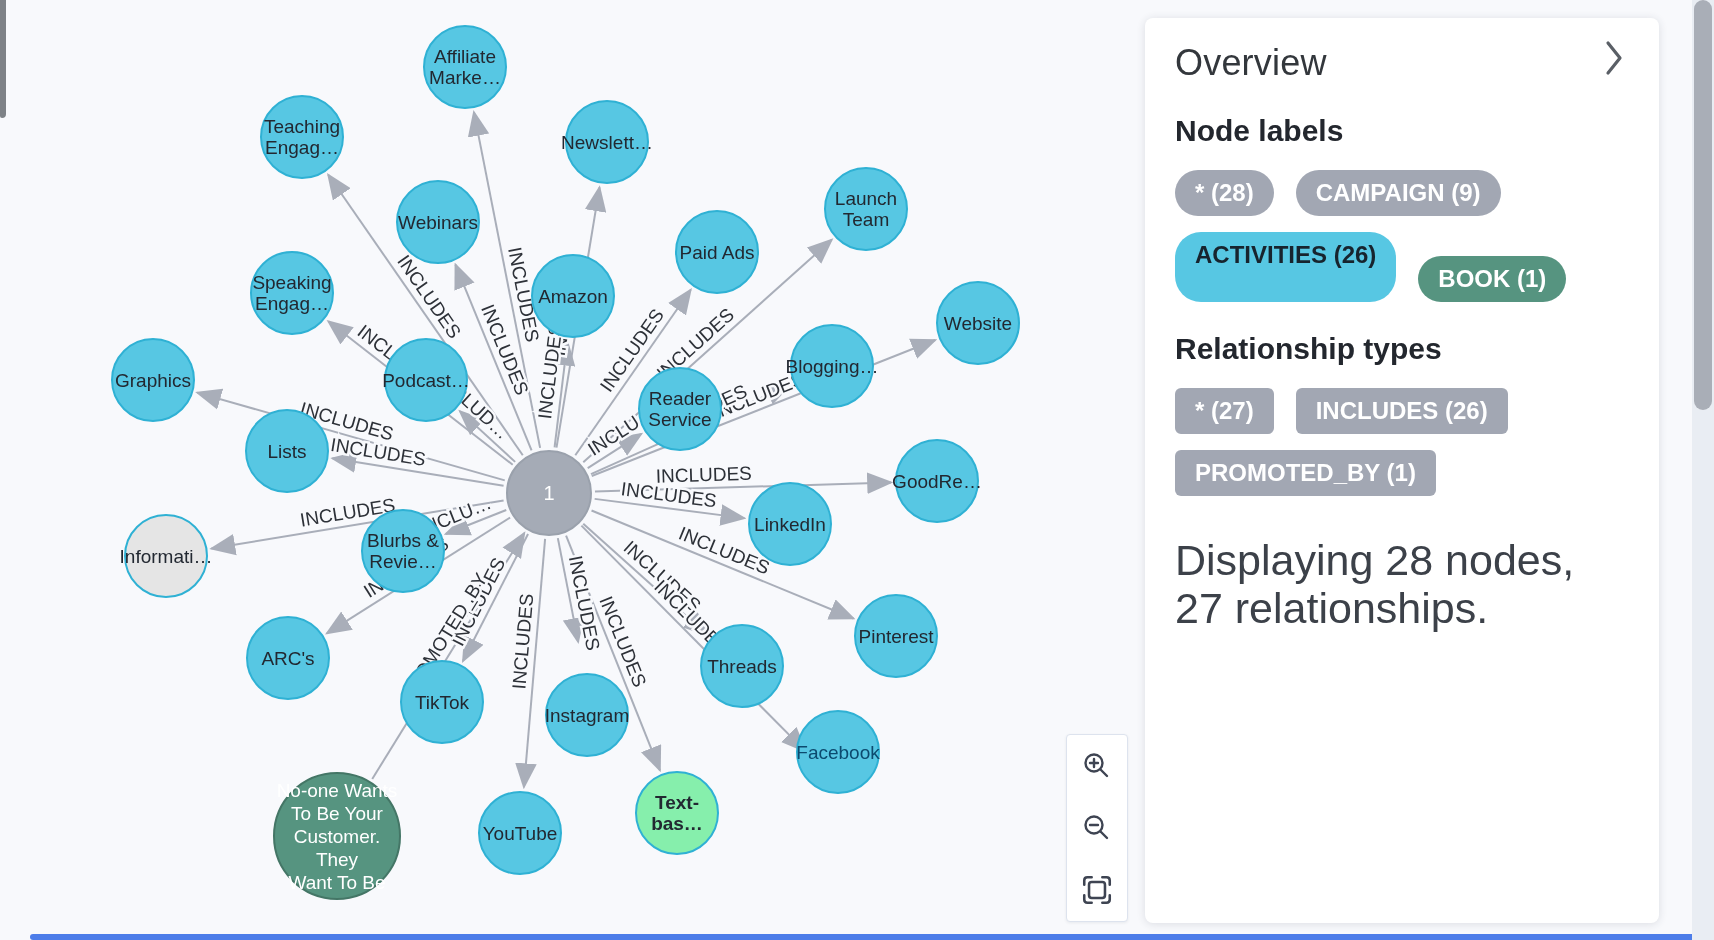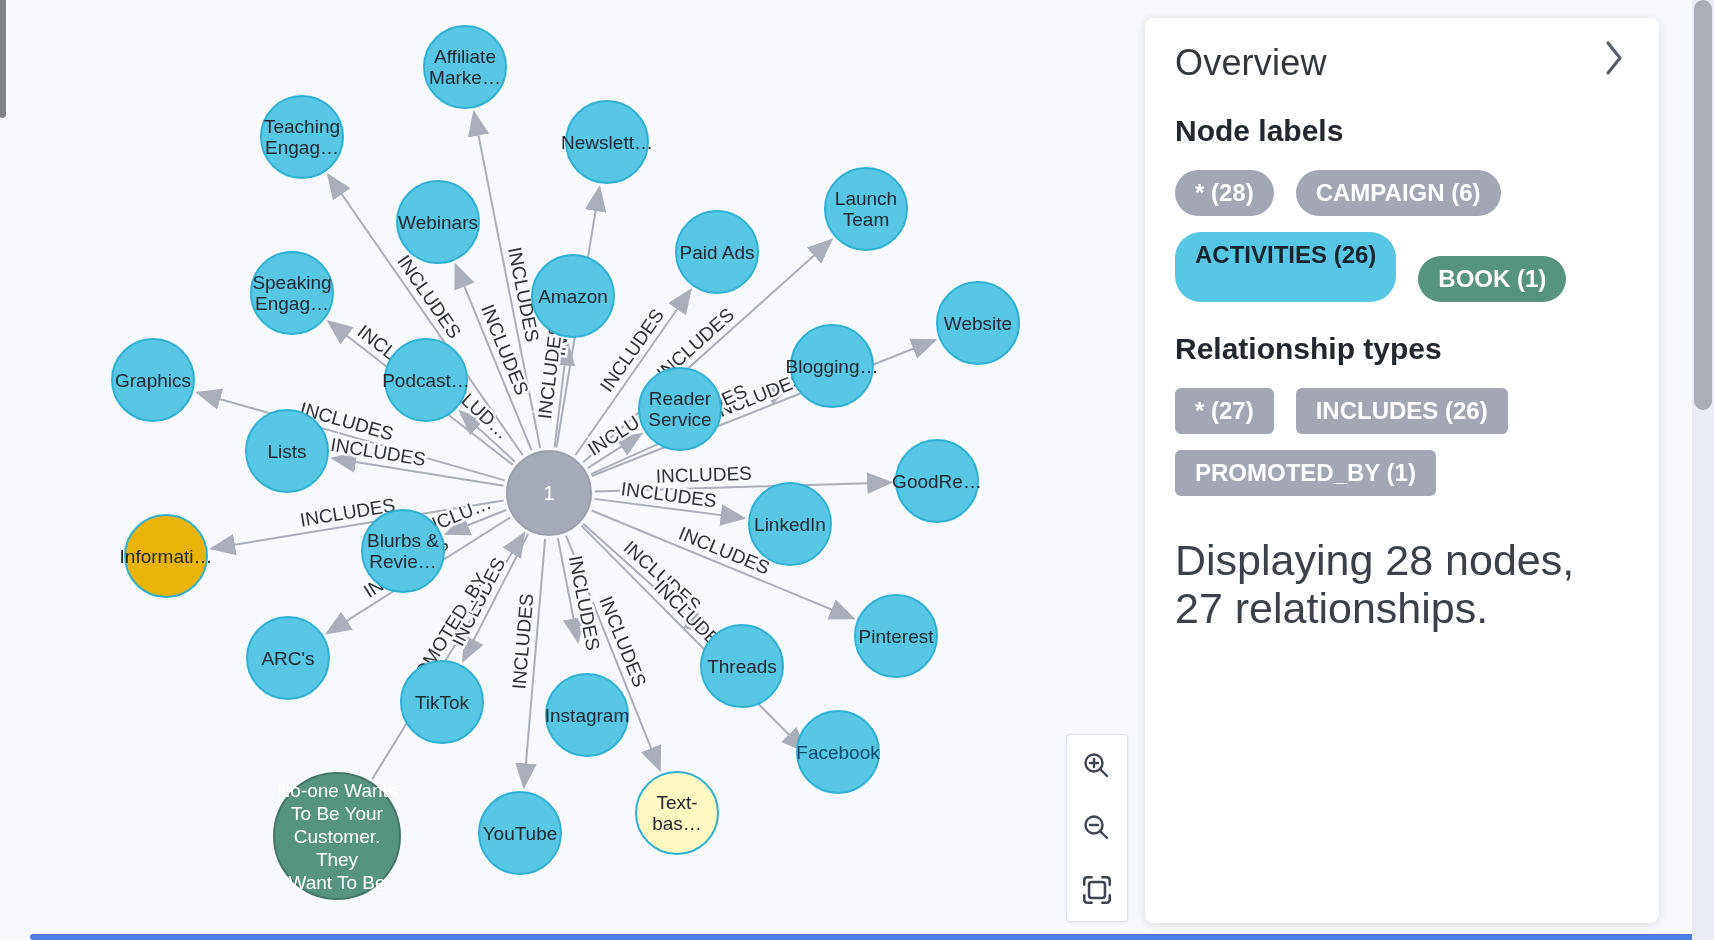--- a/index.html
+++ b/index.html
@@ -139,31 +139,31 @@
 Engag…</div>
     <div class="gnode activity" style="left: 936px; top: 281px; width: 84px; height: 84px; background: rgb(87, 199, 227); border-color: rgb(47, 177, 212); color: rgb(34, 40, 49);">Website</div>
     <div class="gnode activity" style="left: 384px; top: 338px; width: 84px; height: 84px; background: rgb(87, 199, 227); border-color: rgb(47, 177, 212); color: rgb(34, 40, 49);">Podcast…</div>
     <div class="gnode activity" style="left: 790px; top: 324px; width: 84px; height: 84px; background: rgb(87, 199, 227); border-color: rgb(47, 177, 212); color: rgb(34, 40, 49);">Blogging…</div>
     <div class="gnode activity" style="left: 638px; top: 367px; width: 84px; height: 84px; background: rgb(87, 199, 227); border-color: rgb(47, 177, 212); color: rgb(34, 40, 49);">Reader
 Service</div>
     <div class="gnode activity" style="left: 111px; top: 338px; width: 84px; height: 84px; background: rgb(87, 199, 227); border-color: rgb(47, 177, 212); color: rgb(34, 40, 49);">Graphics</div>
     <div class="gnode activity" style="left: 245px; top: 409px; width: 84px; height: 84px; background: rgb(87, 199, 227); border-color: rgb(47, 177, 212); color: rgb(34, 40, 49);">Lists</div>
     <div class="gnode activity" style="left: 895px; top: 439px; width: 84px; height: 84px; background: rgb(87, 199, 227); border-color: rgb(47, 177, 212); color: rgb(34, 40, 49);">GoodRe…</div>
     <div class="gnode activity" style="left: 748px; top: 482px; width: 84px; height: 84px; background: rgb(87, 199, 227); border-color: rgb(47, 177, 212); color: rgb(34, 40, 49);">LinkedIn</div>
-    <div class="gnode activity" style="left: 124px; top: 514px; width: 84px; height: 84px; background: #eab308; border-color: rgb(47, 177, 212); color: rgb(34, 40, 49);">Informati…</div>
+    <div class="gnode activity" style="left: 124px; top: 514px; width: 84px; height: 84px; background: #e5e5e5; border-color: rgb(47, 177, 212); color: rgb(34, 40, 49);">Informati…</div>
     <div class="gnode activity" style="left: 361px; top: 509px; width: 84px; height: 84px; background: rgb(87, 199, 227); border-color: rgb(47, 177, 212); color: rgb(34, 40, 49);">Blurbs &amp;
 Revie…</div>
     <div class="gnode activity" style="left: 854px; top: 594px; width: 84px; height: 84px; background: rgb(87, 199, 227); border-color: rgb(47, 177, 212); color: rgb(34, 40, 49);">Pinterest</div>
     <div class="gnode activity" style="left: 246px; top: 616px; width: 84px; height: 84px; background: rgb(87, 199, 227); border-color: rgb(47, 177, 212); color: rgb(34, 40, 49);">ARC's</div>
     <div class="gnode activity" style="left: 700px; top: 624px; width: 84px; height: 84px; background: rgb(87, 199, 227); border-color: rgb(47, 177, 212); color: rgb(34, 40, 49);">Threads</div>
     <div class="gnode activity" style="left: 400px; top: 660px; width: 84px; height: 84px; background: rgb(87, 199, 227); border-color: rgb(47, 177, 212); color: rgb(34, 40, 49);">TikTok</div>
     <div class="gnode activity" style="left: 545px; top: 673px; width: 84px; height: 84px; background: rgb(87, 199, 227); border-color: rgb(47, 177, 212); color: rgb(34, 40, 49);">Instagram</div>
     <div class="gnode activity" style="left: 796px; top: 710px; width: 84px; height: 84px; background: rgb(87, 199, 227); border-color: rgb(47, 177, 212); color: #0c4a6e;">Facebook</div>
     <div class="gnode activity" style="left: 478px; top: 791px; width: 84px; height: 84px; background: rgb(87, 199, 227); border-color: rgb(47, 177, 212); color: rgb(34, 40, 49);">YouTube</div>
-    <div class="gnode activity" style="left: 635px; top: 771px; width: 84px; height: 84px; background: #fef9c3; border-color: rgb(47, 177, 212); color: rgb(34, 40, 49);">Text-bas…</div>
+    <div class="gnode activity" style="left: 635px; top: 771px; width: 84px; height: 84px; background: #86efac; border-color: rgb(47, 177, 212); color: rgb(34, 40, 49); font-weight: bold;">Text-bas…</div>
     <div class="gnode book" style="left: 273px; top: 772px; width: 128px; height: 128px; background: rgb(86, 148, 128); border-color: rgb(68, 118, 102); color: rgb(255, 255, 255);">No-one Wants
 To Be Your
 Customer. They
 Want To Be</div>
   </div>
 
 <div class="zoom-card">
   <div class="zoom-btn">
     <svg width="34" height="34" viewBox="0 0 34 34" fill="none" stroke="#3e4452" stroke-width="2.4" stroke-linecap="round">
       <circle cx="14" cy="14" r="8.5"></circle>
@@ -196,21 +196,21 @@
     <div class="chevron-btn">
       <svg width="20" height="38" viewBox="0 0 20 38" fill="none" stroke="#5a5f66" stroke-width="3.2" stroke-linecap="round" stroke-linejoin="round">
         <polyline points="4,4 16,19 4,34"></polyline>
       </svg>
     </div>
   </div>
 
   <h2 class="section-heading">Node labels</h2>
   <div class="badges" id="node-label-badges">
       <span class="badge pill" style="background: rgb(162, 167, 179); color: rgb(255, 255, 255);">* (28)</span>
-      <span class="badge pill" style="background: rgb(162, 167, 179); color: rgb(255, 255, 255);">CAMPAIGN (6)</span>
+      <span class="badge pill" style="background: rgb(162, 167, 179); color: rgb(255, 255, 255);">CAMPAIGN (9)</span>
       <span class="badge pill" style="background: rgb(87, 199, 227); color: rgb(23, 36, 46);">ACTIVITIES (26)</span>
       <span class="badge pill" style="background: rgb(86, 148, 128); color: rgb(255, 255, 255); margin-top: 24px;">BOOK (1)</span>
     </div>
 
   <h2 class="section-heading">Relationship types</h2>
   <div class="badges" id="rel-type-badges">
       <span class="badge rect" style="background: rgb(162, 167, 179); color: rgb(255, 255, 255);">* (27)</span>
       <span class="badge rect" style="background: rgb(162, 167, 179); color: rgb(255, 255, 255);">INCLUDES (26)</span>
       <span class="badge rect" style="background: rgb(162, 167, 179); color: rgb(255, 255, 255);">PROMOTED_BY (1)</span>
     </div>

